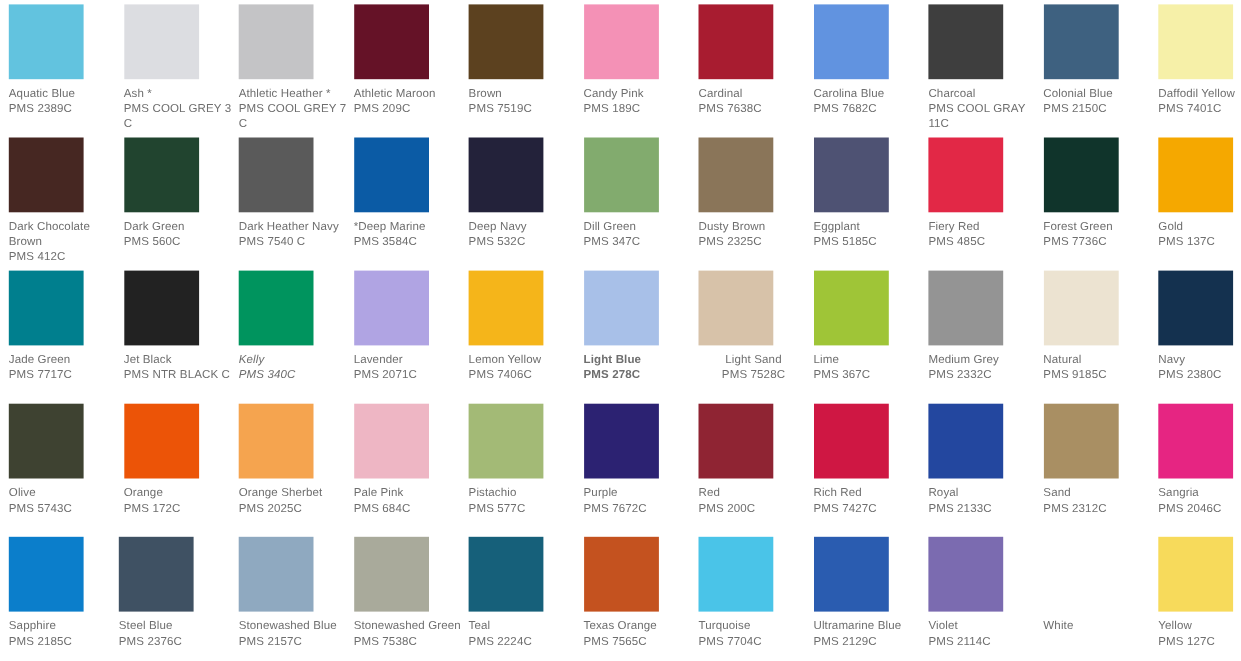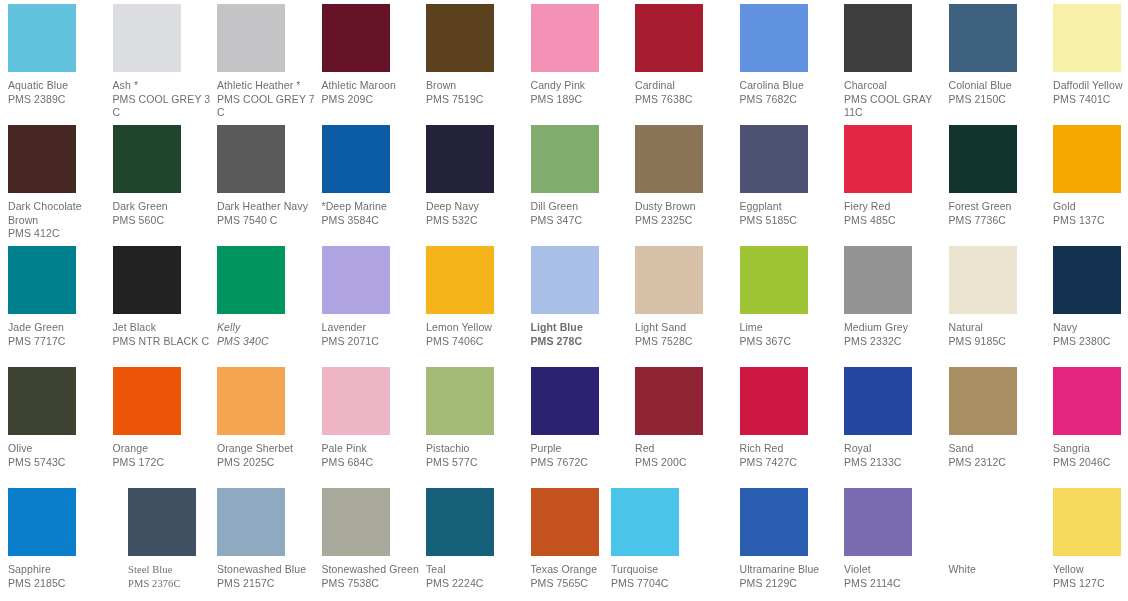--- a/index.html
+++ b/index.html
@@ -257,21 +257,21 @@
         <span class="pms">PMS 7406C</span>
       </div>
     </div>
     <div class="swatch-cell row-2" style="left: 530.5px; top: 246px; font-weight: bold;">
       <div class="swatch-chip" title="Light Blue" style="background: rgb(168, 192, 232); width: 68px; height: 68px;"></div>
       <div class="swatch-label">
         <span class="name">Light Blue</span>
         <span class="pms">PMS 278C</span>
       </div>
     </div>
-    <div class="swatch-cell row-2" style="left: 635px; top: 246px;">
+    <div class="swatch-cell row-2" style="left: 635px; top: 246px; text-align: center;">
       <div class="swatch-chip" title="Light Sand" style="background: rgb(215, 194, 169); width: 68px; height: 68px;"></div>
       <div class="swatch-label">
         <span class="name">Light Sand</span>
         <span class="pms">PMS 7528C</span>
       </div>
     </div>
     <div class="swatch-cell row-2" style="left: 739.5px; top: 246px;">
       <div class="swatch-chip" title="Lime" style="background: rgb(159, 197, 55); width: 68px; height: 68px;"></div>
       <div class="swatch-label">
         <span class="name">Lime</span>
@@ -376,21 +376,21 @@
         <span class="pms">PMS 2046C</span>
       </div>
     </div>
     <div class="swatch-cell row-4" style="left: 8px; top: 488px;">
       <div class="swatch-chip" title="Sapphire" style="background: rgb(11, 126, 203); width: 68px; height: 68px;"></div>
       <div class="swatch-label">
         <span class="name">Sapphire</span>
         <span class="pms">PMS 2185C</span>
       </div>
     </div>
-    <div class="swatch-cell row-4" style="left: 128px; top: 488px; font-family: Liberation Serif, serif;">
+    <div class="swatch-cell row-4" style="left: 108px; top: 488px;">
       <div class="swatch-chip" title="Steel Blue" style="background: rgb(63, 81, 99); width: 68px; height: 68px;"></div>
       <div class="swatch-label">
         <span class="name">Steel Blue</span>
         <span class="pms">PMS 2376C</span>
       </div>
     </div>
     <div class="swatch-cell row-4" style="left: 217px; top: 488px;">
       <div class="swatch-chip" title="Stonewashed Blue" style="background: rgb(143, 169, 192); width: 68px; height: 68px;"></div>
       <div class="swatch-label">
         <span class="name">Stonewashed Blue</span>
@@ -411,21 +411,21 @@
         <span class="pms">PMS 2224C</span>
       </div>
     </div>
     <div class="swatch-cell row-4" style="left: 530.5px; top: 488px;">
       <div class="swatch-chip" title="Texas Orange" style="background: rgb(196, 82, 31); width: 68px; height: 68px;"></div>
       <div class="swatch-label">
         <span class="name">Texas Orange</span>
         <span class="pms">PMS 7565C</span>
       </div>
     </div>
-    <div class="swatch-cell row-4" style="left: 611px; top: 488px;">
+    <div class="swatch-cell row-4" style="left: 635px; top: 488px;">
       <div class="swatch-chip" title="Turquoise" style="background: rgb(74, 196, 232); width: 68px; height: 68px;"></div>
       <div class="swatch-label">
         <span class="name">Turquoise</span>
         <span class="pms">PMS 7704C</span>
       </div>
     </div>
     <div class="swatch-cell row-4" style="left: 739.5px; top: 488px;">
       <div class="swatch-chip" title="Ultramarine Blue" style="background: rgb(42, 92, 176); width: 68px; height: 68px;"></div>
       <div class="swatch-label">
         <span class="name">Ultramarine Blue</span>

